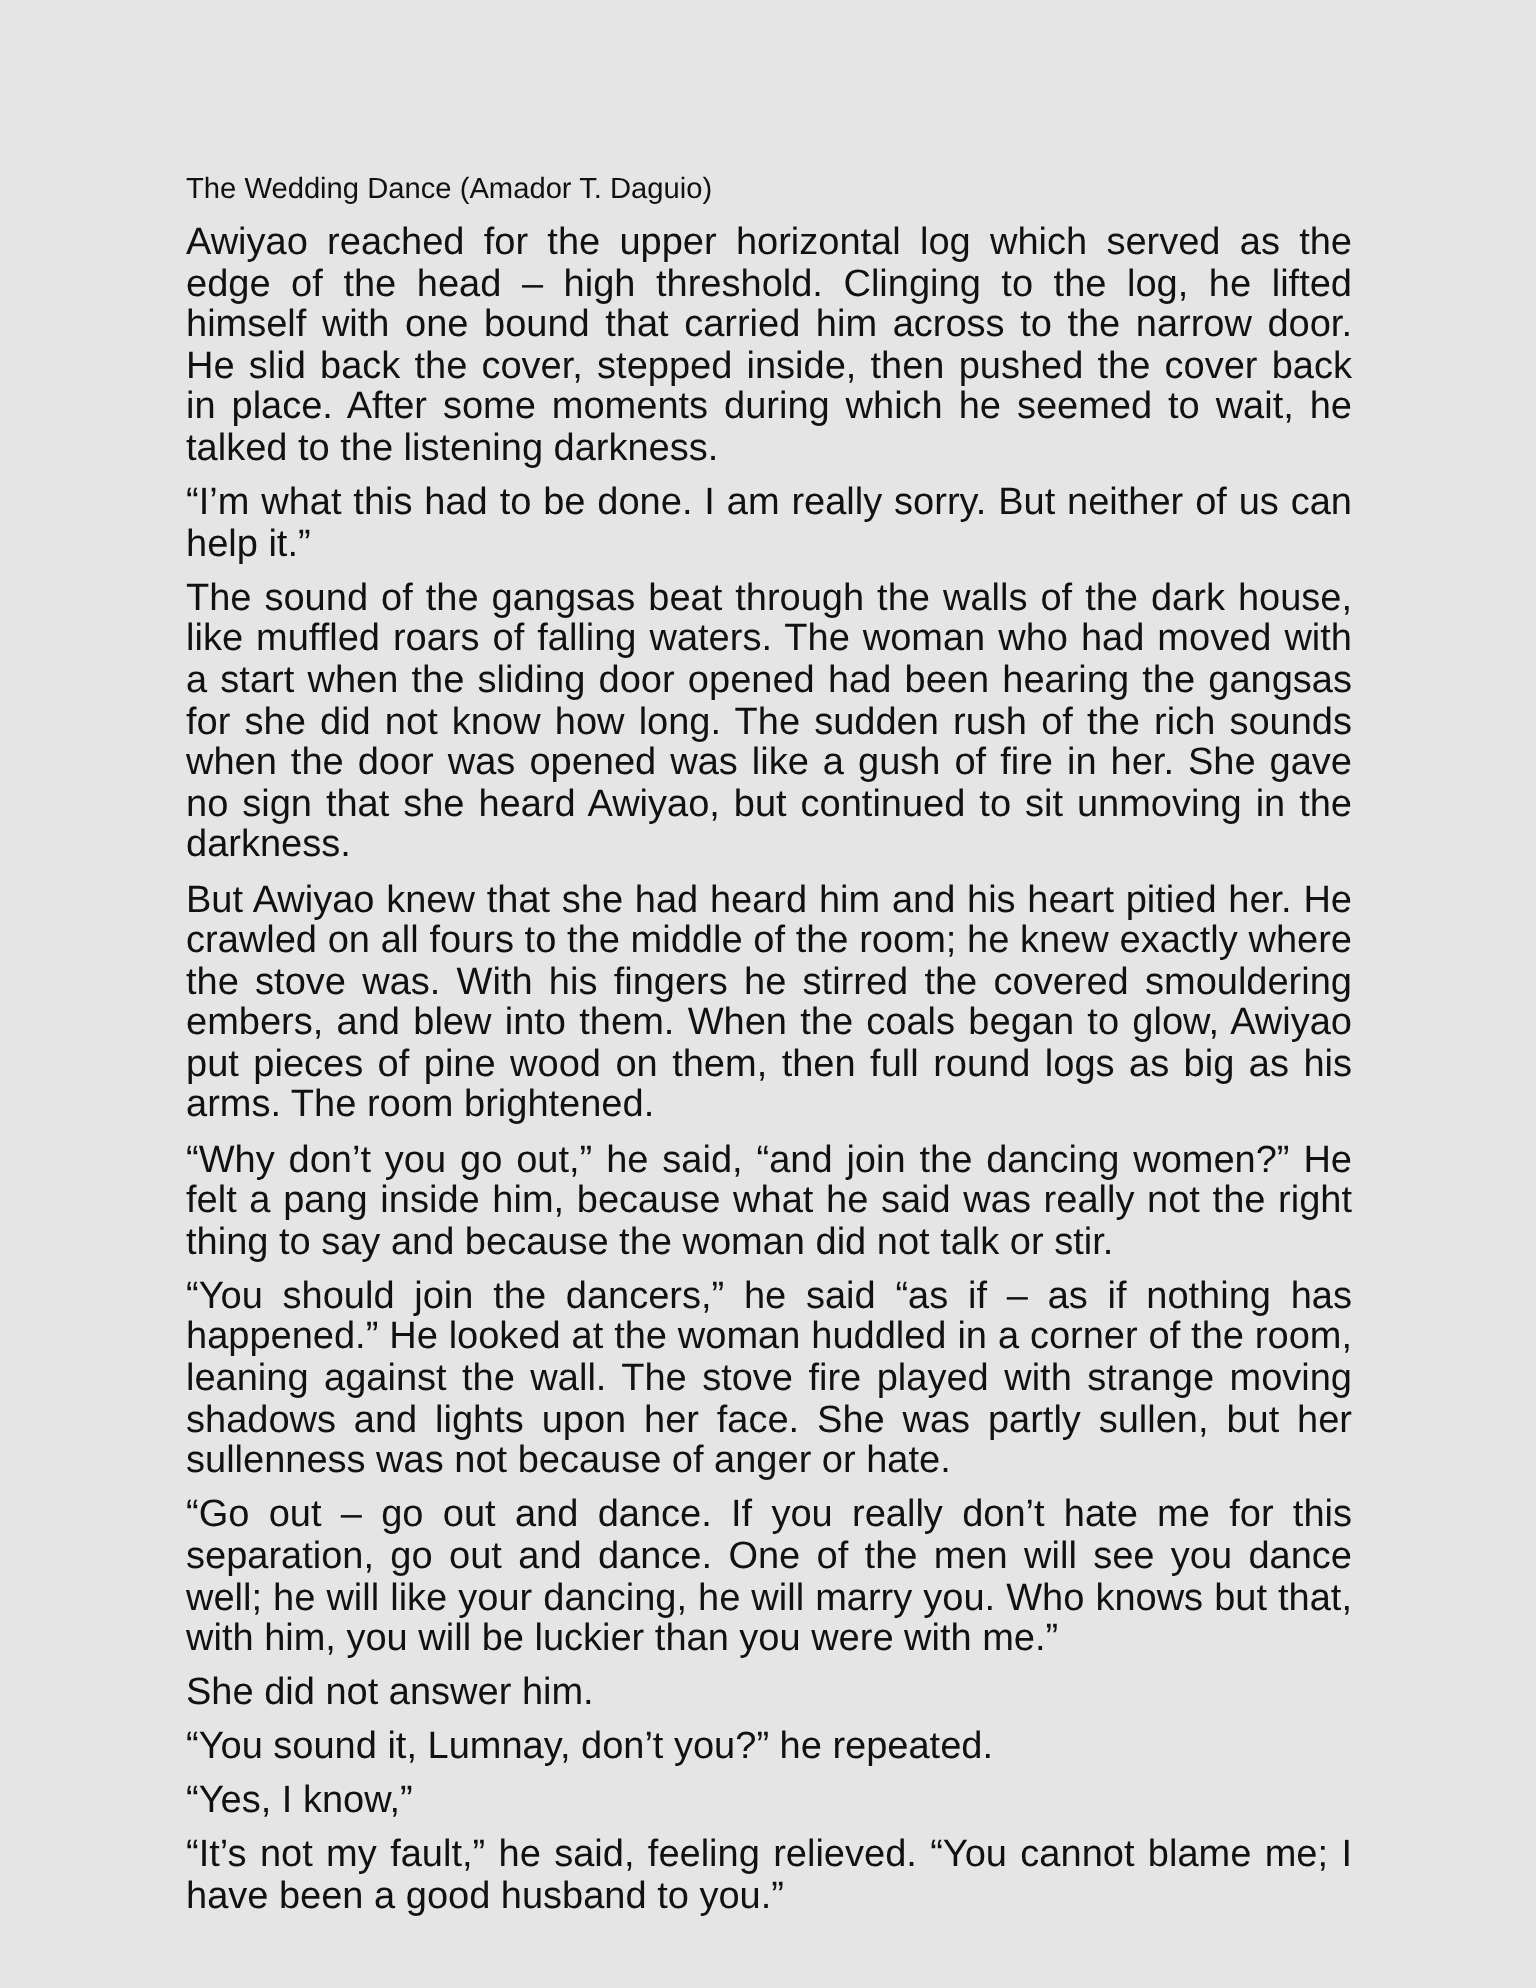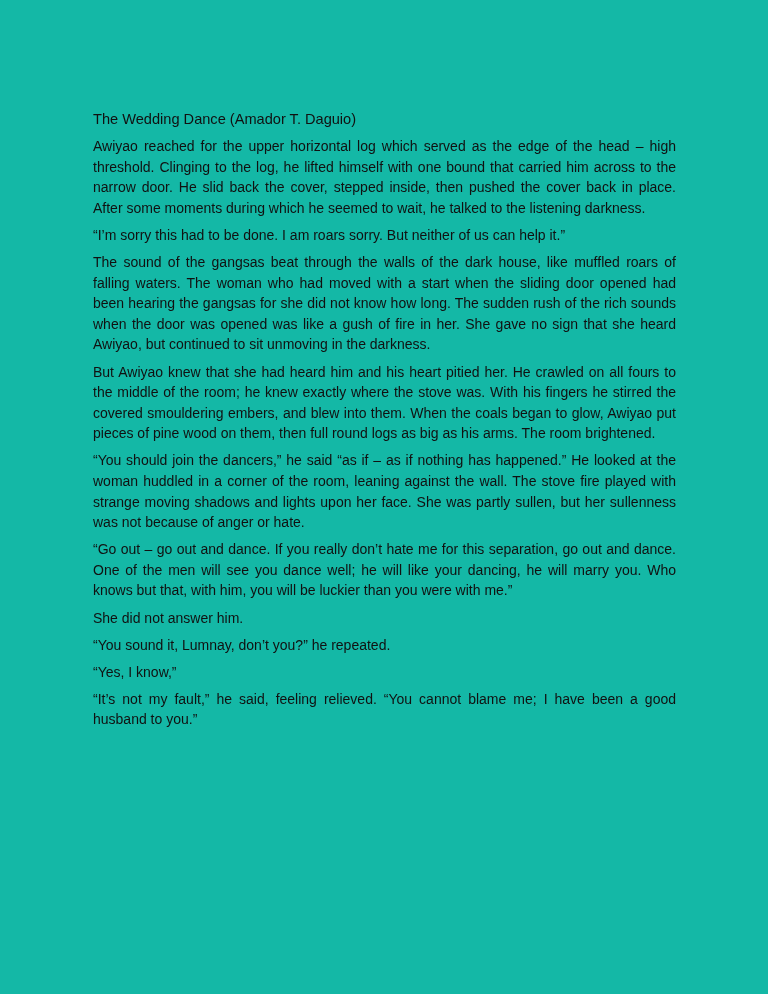--- a/index.html
+++ b/index.html
@@ -11,45 +11,46 @@
     height: 994px;
     background: #ffffff;
     overflow: hidden;
     font-family: "Liberation Sans", sans-serif;
     color: #111111;
   }
   .page {
     box-sizing: border-box;
     width: 768px;
     height: 994px;
-    padding: 109px 92px 40px 93px;
-    background: #14b8a6;
+    padding: 85px 92px 40px 93px;
+    background: #e5e5e5;
   }
   .doc-title {
     font-size: 14.6px;
     line-height: 20.6px;
     margin: 0 0 6.5px 0;
     text-align: left;
     font-weight: normal;
   }
   .doc-par {
-    font-size: 14px;
+    font-size: 19px;
     line-height: 20.6px;
     margin: 0 0 6.5px 0;
     text-align: justify;
   }
 </style>
 </head>
 <body>
 
 <div class="page">
   <p class="doc-title">The Wedding Dance (Amador T. Daguio)</p>
   <p class="doc-par">Awiyao reached for the upper horizontal log which served as the edge of the head – high threshold. Clinging to the log, he lifted himself with one bound that carried him across to the narrow door. He slid back the cover, stepped inside, then pushed the cover back in place. After some moments during which he seemed to wait, he talked to the listening darkness.</p>
-  <p class="doc-par">“I’m sorry this had to be done. I am roars sorry. But neither of us can help it.”</p>
+  <p class="doc-par">“I’m what this had to be done. I am really sorry. But neither of us can help it.”</p>
   <p class="doc-par">The sound of the gangsas beat through the walls of the dark house, like muffled roars of falling waters. The woman who had moved with a start when the sliding door opened had been hearing the gangsas for she did not know how long. The sudden rush of the rich sounds when the door was opened was like a gush of fire in her. She gave no sign that she heard Awiyao, but continued to sit unmoving in the darkness.</p>
   <p class="doc-par">But Awiyao knew that she had heard him and his heart pitied her. He crawled on all fours to the middle of the room; he knew exactly where the stove was. With his fingers he stirred the covered smouldering embers, and blew into them. When the coals began to glow, Awiyao put pieces of pine wood on them, then full round logs as big as his arms. The room brightened.</p>
+  <p class="doc-par">“Why don’t you go out,” he said, “and join the dancing women?” He felt a pang inside him, because what he said was really not the right thing to say and because the woman did not talk or stir.</p>
   <p class="doc-par">“You should join the dancers,” he said “as if – as if nothing has happened.” He looked at the woman huddled in a corner of the room, leaning against the wall. The stove fire played with strange moving shadows and lights upon her face. She was partly sullen, but her sullenness was not because of anger or hate.</p>
   <p class="doc-par">“Go out – go out and dance. If you really don’t hate me for this separation, go out and dance. One of the men will see you dance well; he will like your dancing, he will marry you. Who knows but that, with him, you will be luckier than you were with me.”</p>
   <p class="doc-par">She did not answer him.</p>
   <p class="doc-par">“You sound it, Lumnay, don’t you?” he repeated.</p>
   <p class="doc-par">“Yes, I know,”</p>
   <p class="doc-par">“It’s not my fault,” he said, feeling relieved. “You cannot blame me; I have been a good husband to you.”</p>
 </div>
 
 </body></html>

